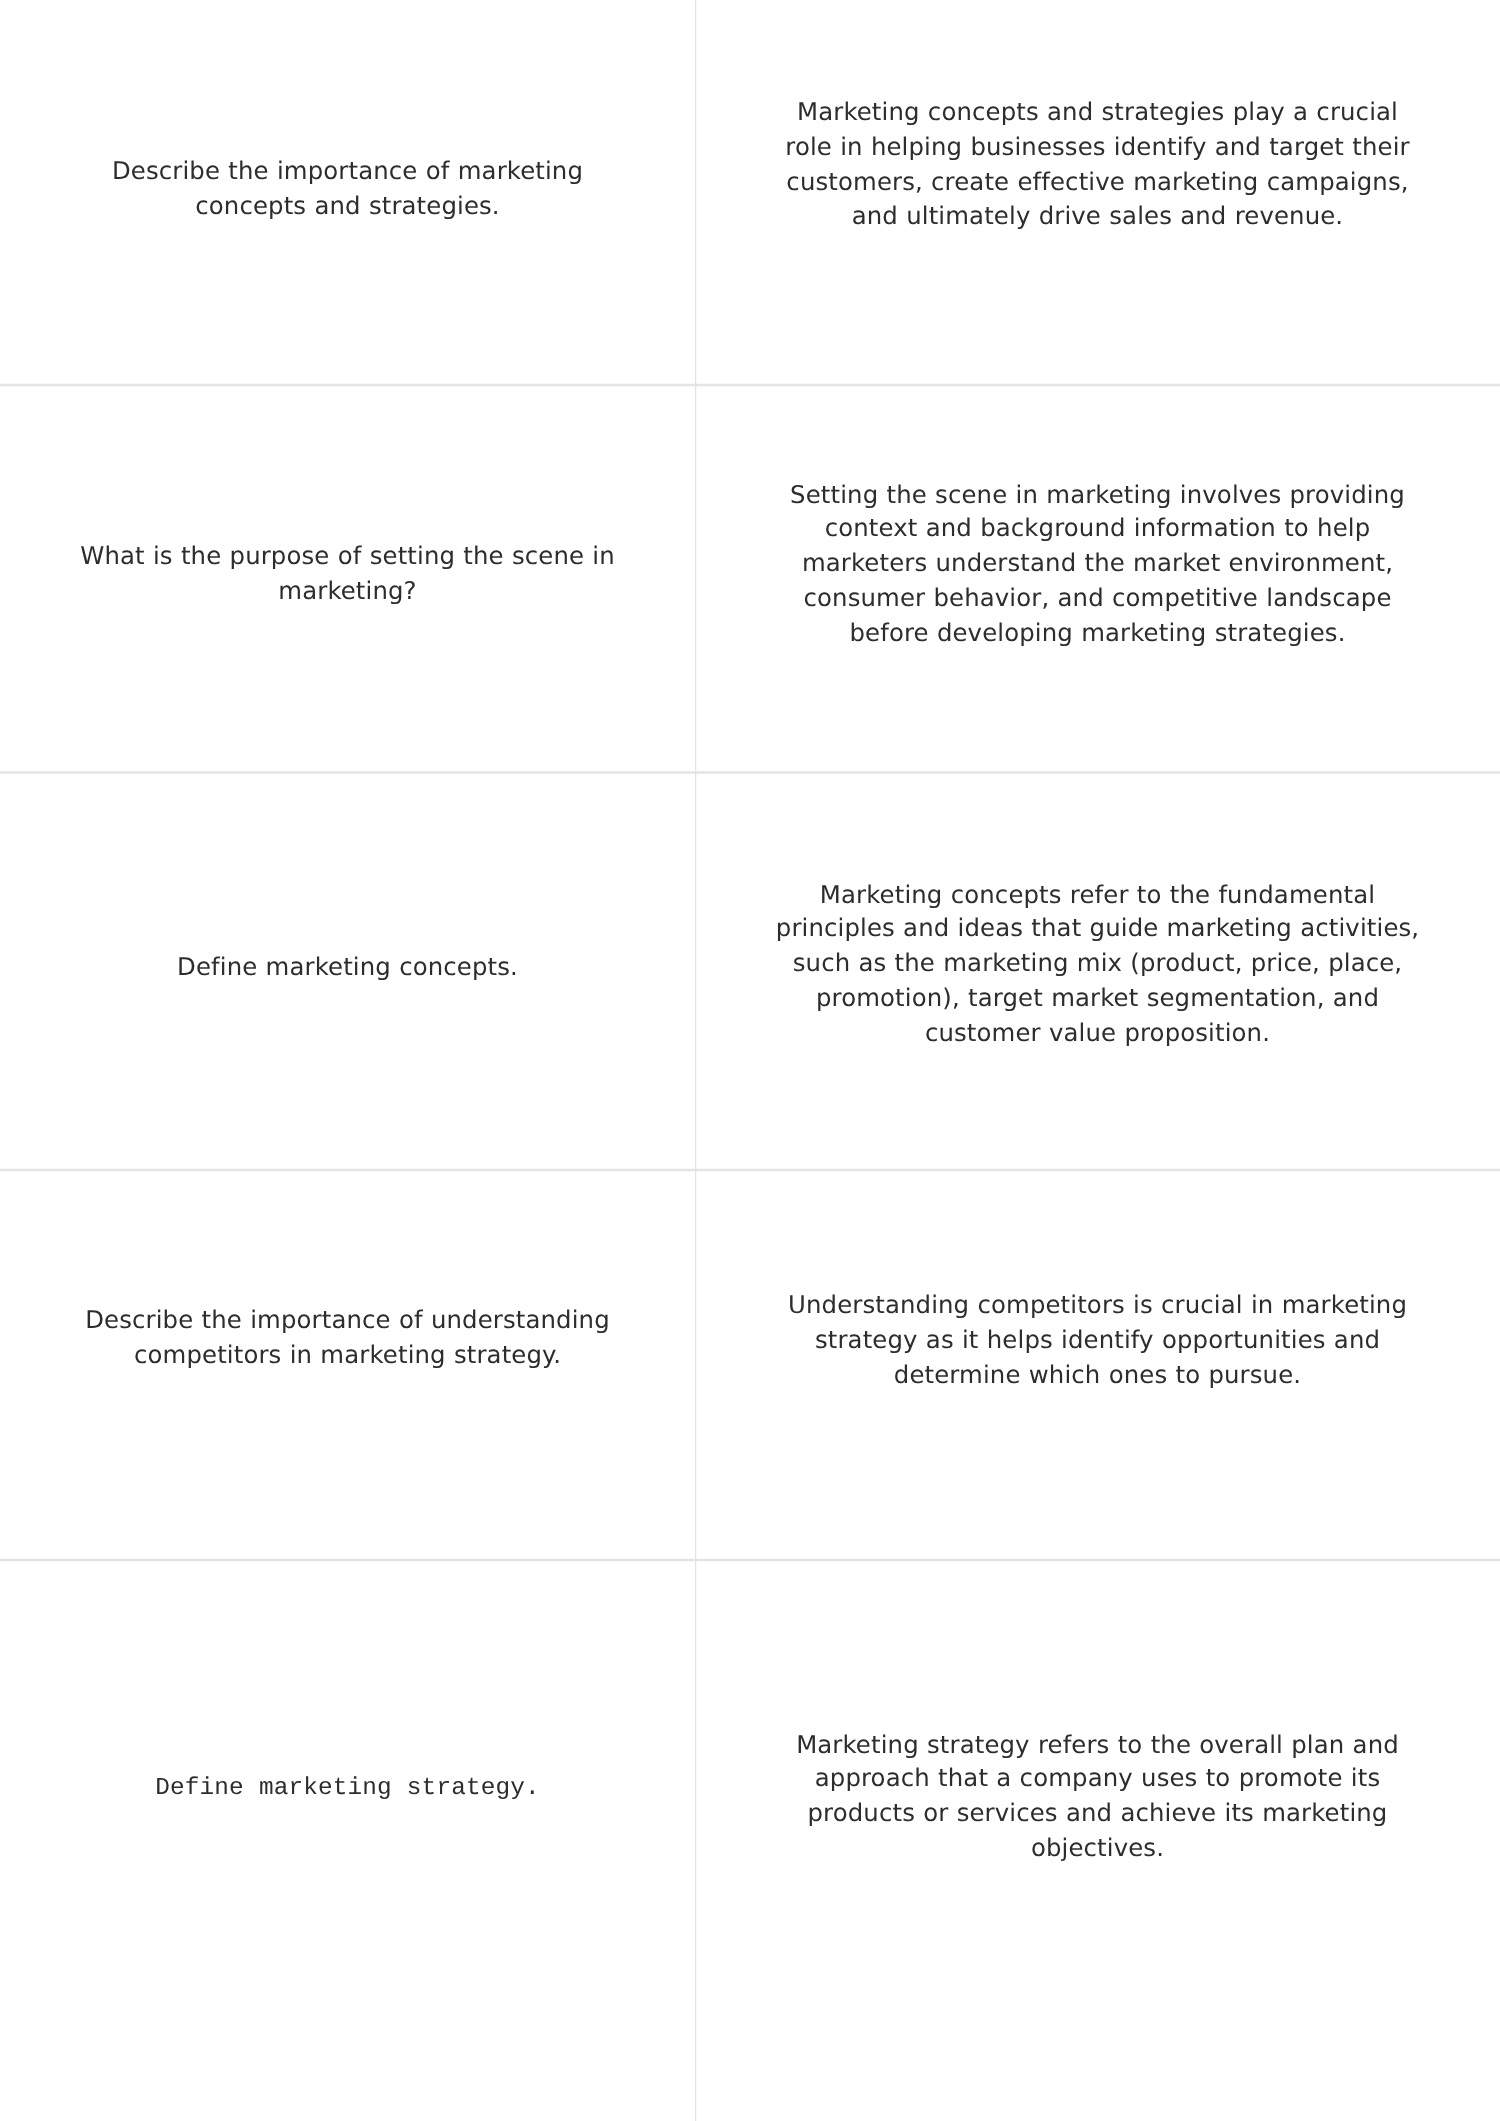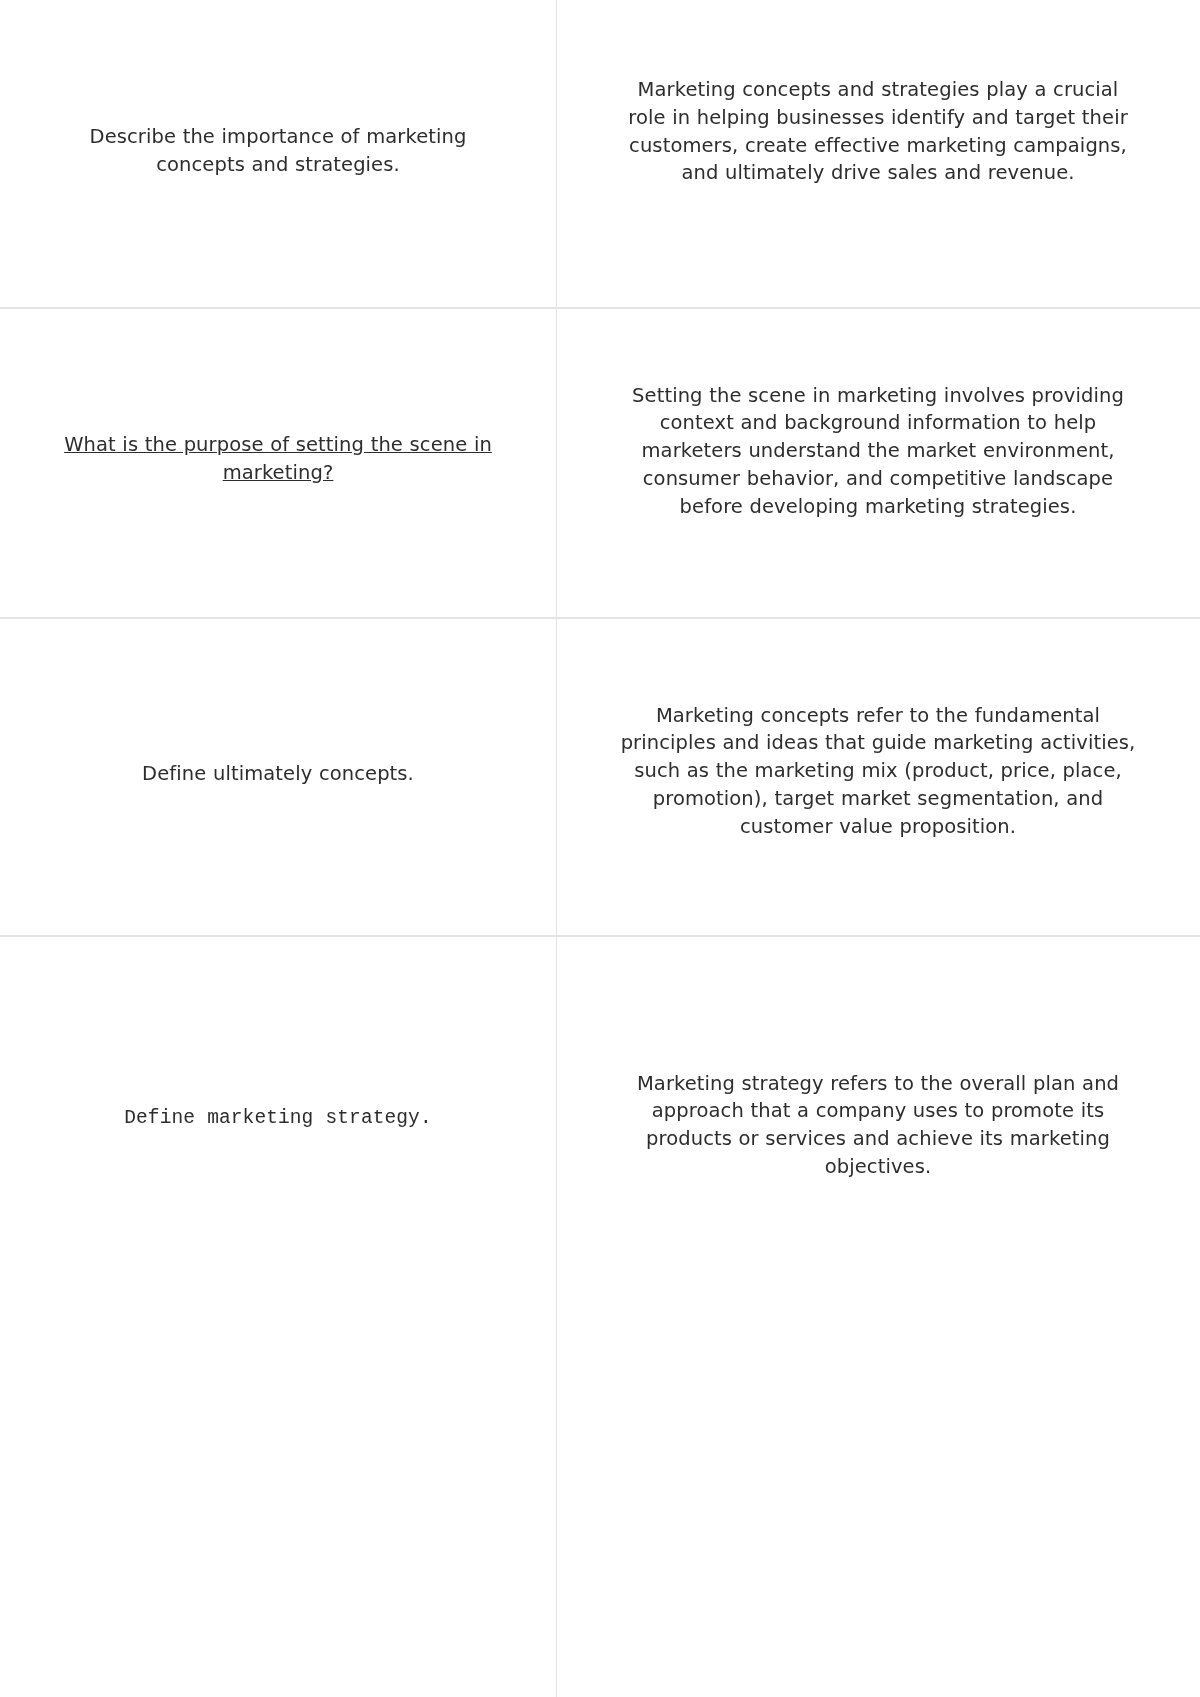--- a/index.html
+++ b/index.html
@@ -78,21 +78,21 @@
   .row-1 { height: 308px; }
   .row-2 { height: 310px; }
   .row-3 { height: 318px; }
   .row-4 { height: 312px; }
   .row-5 { height: 345px; }
 
   .row-1 .cell-answer .a-text { transform: translateY(-22px); }
   .row-1 .cell-question .q-text { transform: translateY(-3px); }
 
   .row-2 .cell-answer .a-text { transform: translateY(-12px); }
-  .row-2 .cell-question .q-text { transform: translateY(-4px); text-decoration: underline; }
+  .row-2 .cell-question .q-text { transform: translateY(-4px); }
 
   .row-3 .cell-answer .a-text { transform: translateY(-6px); }
   .row-3 .cell-question .q-text { transform: translateY(-3px); }
 
   .row-4 .cell-answer .a-text { transform: translateY(-20px); }
   .row-4 .cell-question .q-text { transform: translateY(-22px); }
 
   .row-5 .cell-answer .a-text { transform: translateY(16px); }
   .row-5 .cell-question .q-text { transform: translateY(10px); font-family: Liberation Mono, monospace; }
 </style>
@@ -119,27 +119,35 @@
         <td class="cell cell-question">
           <p class="q-text">What is the purpose of setting the scene in marketing?</p>
         </td>
         <td class="cell cell-answer">
           <p class="a-text">Setting the scene in marketing involves providing context and background information to help marketers understand the market environment, consumer behavior, and competitive landscape before developing marketing strategies.</p>
         </td>
       </tr>
 
       <tr class="card-row row-3">
         <td class="cell cell-question">
-          <p class="q-text">Define ultimately concepts.</p>
+          <p class="q-text">Define marketing concepts.</p>
         </td>
         <td class="cell cell-answer">
           <p class="a-text">Marketing concepts refer to the fundamental principles and ideas that guide marketing activities, such as the marketing mix (product, price, place, promotion), target market segmentation, and customer value proposition.</p>
         </td>
       </tr>
 
+      <tr class="card-row row-4">
+        <td class="cell cell-question">
+          <p class="q-text">Describe the importance of understanding competitors in marketing strategy.</p>
+        </td>
+        <td class="cell cell-answer">
+          <p class="a-text">Understanding competitors is crucial in marketing strategy as it helps identify opportunities and determine which ones to pursue.</p>
+        </td>
+      </tr>
 
       <tr class="card-row row-5 last-row">
         <td class="cell cell-question">
           <p class="q-text">Define marketing strategy.</p>
         </td>
         <td class="cell cell-answer">
           <p class="a-text">Marketing strategy refers to the overall plan and approach that a company uses to promote its products or services and achieve its marketing objectives.</p>
         </td>
       </tr>
 

